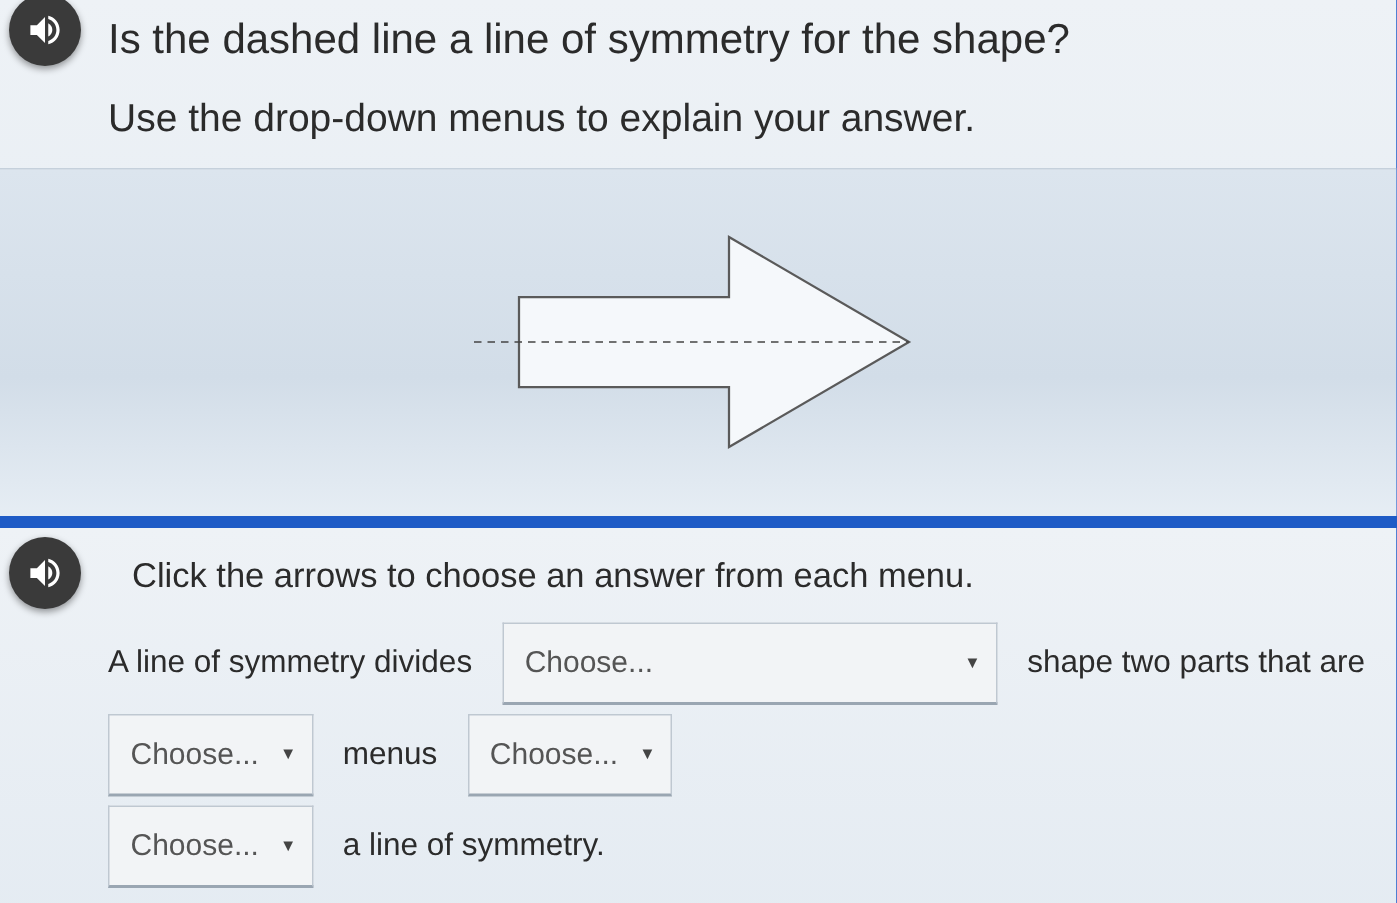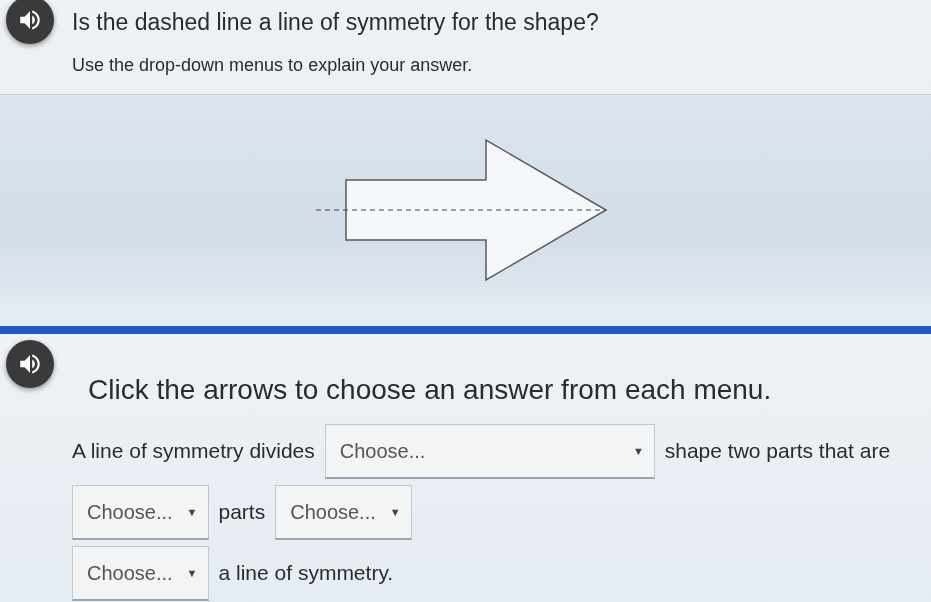--- a/index.html
+++ b/index.html
@@ -33,60 +33,59 @@
     border: none;
     display: flex;
     align-items: center;
     justify-content: center;
     cursor: pointer;
     color: #fff;
     box-shadow: 0 2px 5px rgba(0,0,0,0.4);
   }
   .speaker-top { top: -4px; }
   .question-text {
-    font-size: 23px;
+    font-size: 28px;
     font-weight: 500;
     color: #2b2b2b;
     padding: 4px 20px 4px 72px;
     line-height: 1.6;
   }
   .instruction-text {
-    font-size: 18px;
+    font-size: 26px;
     font-weight: 500;
     color: #2b2b2b;
     padding: 10px 20px 18px 72px;
   }
   .figure-area {
     background: linear-gradient(180deg, #dce5ee 0%, #d2dde8 60%, #e6edf4 100%);
     height: 232px;
     display: flex;
     align-items: center;
     justify-content: center;
     border-top: 1px solid #c5d0db;
   }
   .arrow-svg { width: 320px; height: 160px; }
   .sub-instruction {
-    font-size: 28px;
+    font-size: 23px;
     color: #2b2b2b;
     padding: 4px 20px 18px 88px;
     font-weight: 500;
-    margin-top: 22px;
   }
   .fill-text {
     font-size: 21px;
     color: #2b2b2b;
     line-height: 2.0;
     padding: 0 0 0 72px;
     font-weight: 500;
   }
   .fill-text .row {
     display: flex;
     flex-wrap: wrap;
     align-items: center;
-    gap: 10px;
+    gap: 20px;
     margin-bottom: 6px;
   }
   .dropdown {
     display: inline-flex;
     align-items: center;
     justify-content: space-between;
     background: #f2f4f6;
     border: 1px solid #bfc8d1;
     border-bottom: 2px solid #9aa6b2;
     padding: 6px 10px 6px 14px;
@@ -148,21 +147,21 @@
       </span>
       <span class="seg">shape two parts that are</span>
     </div>
 
 
     <div class="row">
       <span class="dropdown">
         <span>Choose...</span>
         <span class="caret">▼</span>
       </span>
-      <span class="seg">parts</span>
+      <span class="seg">menus</span>
       <span class="dropdown">
         <span>Choose...</span>
         <span class="caret">▼</span>
       </span>
     </div>
 
     <div class="row">
       <span class="dropdown">
         <span>Choose...</span>
         <span class="caret">▼</span>

